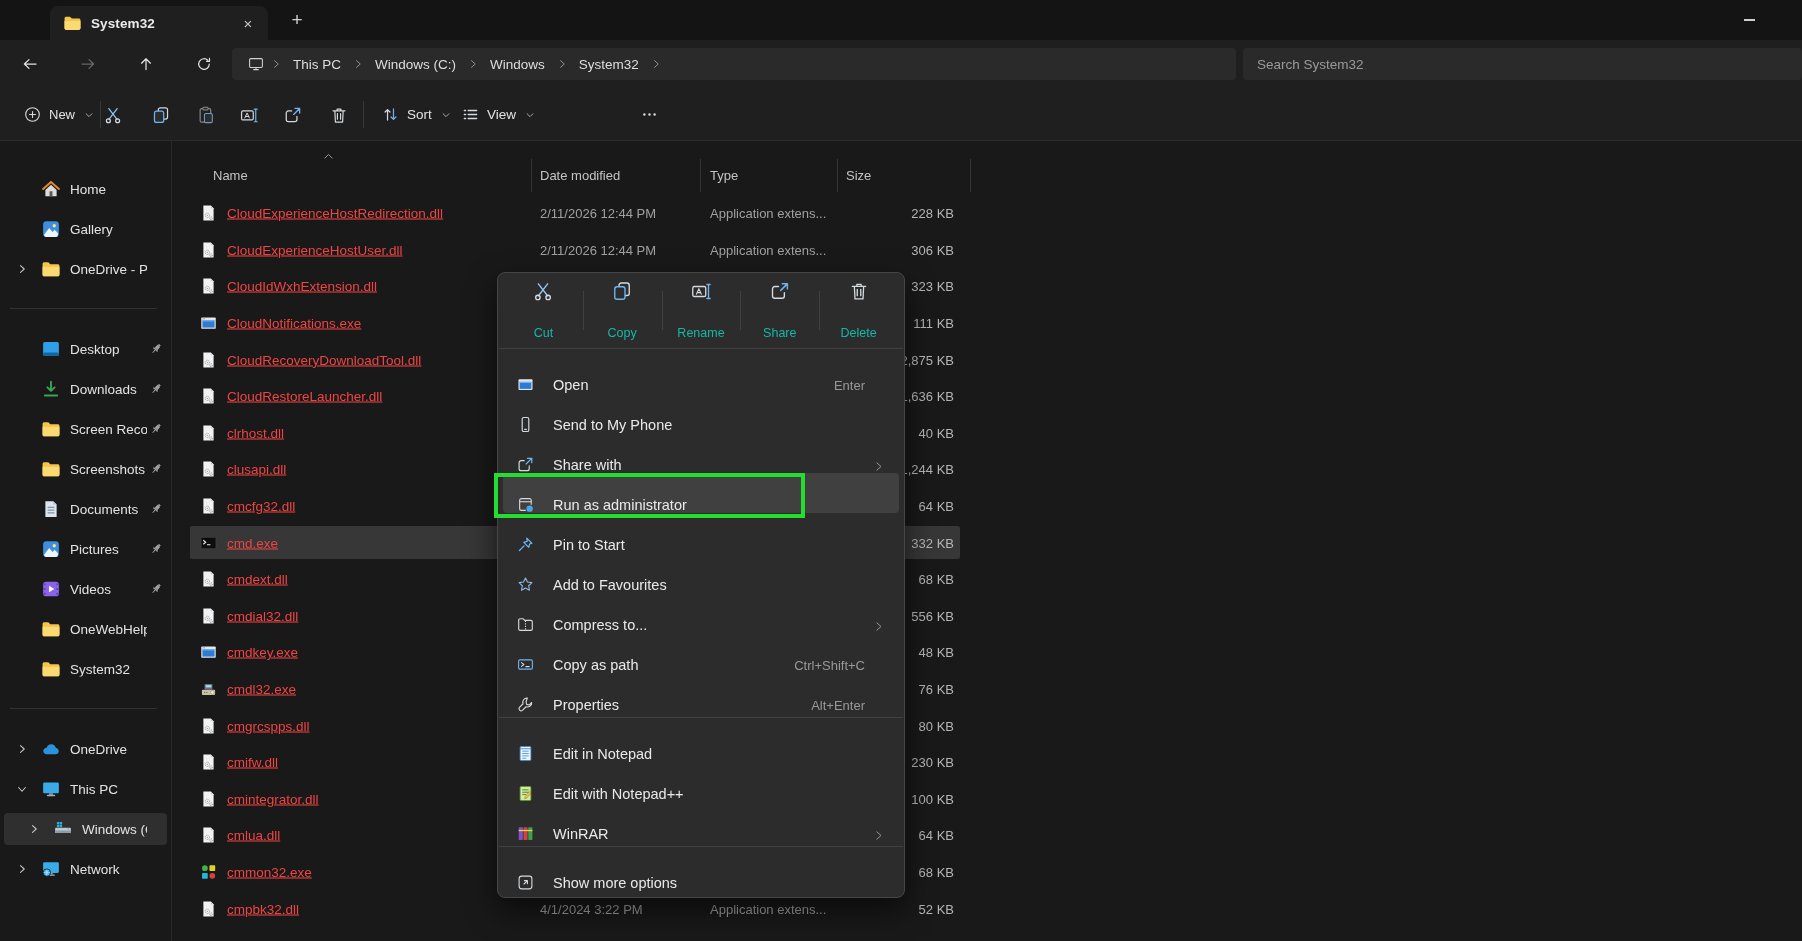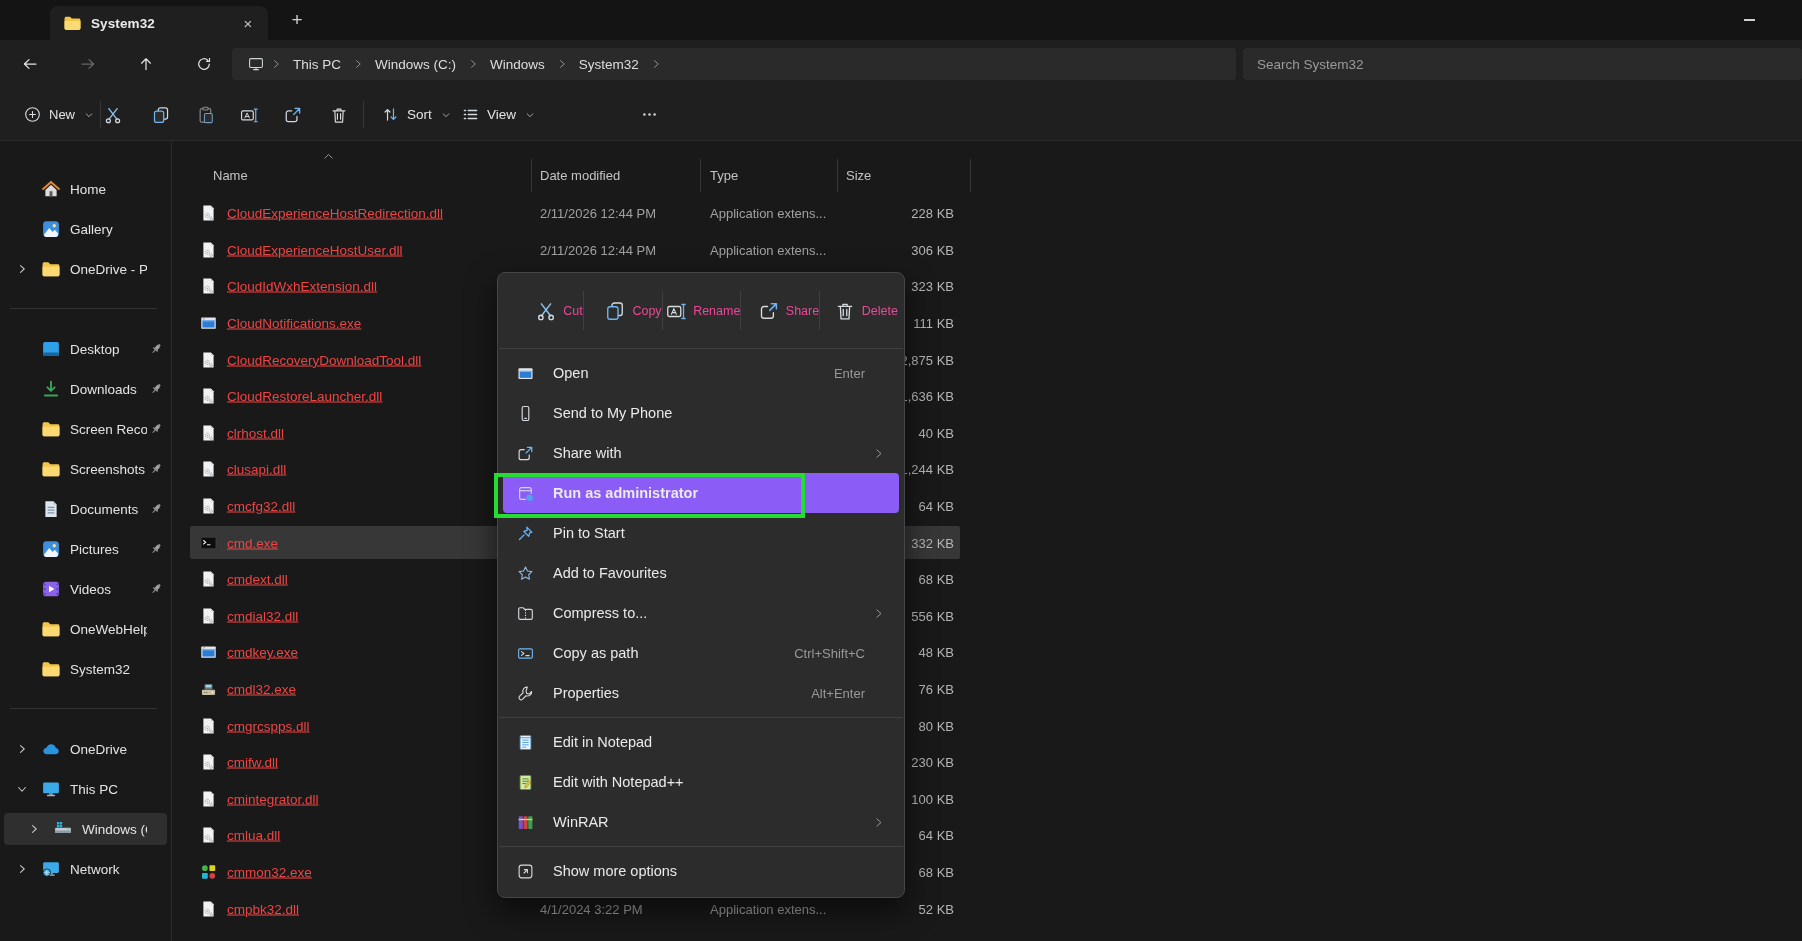--- a/index.html
+++ b/index.html
@@ -87,28 +87,28 @@
   .f-name { left:37px; font-size:13.5px; color:#ef4444;text-decoration:underline; }
   .f-date { left:350px; font-size:13px; color:#a0a0a0; }
   .f-type { left:520px; font-size:13px; color:#a0a0a0; }
   .f-size { right:6px; font-size:13px; color:#b5b5b5; text-align:left; }
 
   
   .cmenu { position:absolute; left:497px; top:272px; width:408px; background:#2c2c2c;
            border:1px solid #464646; border-radius:8px; box-shadow:0 12px 30px rgba(0,0,0,.6);
            z-index:20; padding:5px 0 6px; }
   .qrow { display:flex; height:66px; padding:3px 6px 4px; }
-  .qcell { flex:1; position:relative; display:flex; flex-direction:row; align-items:center;
-           justify-content:flex-end; gap:7px; font-size:12.5px; color:#ec4899; border-radius:4px; }
+  .qcell { flex:1; position:relative; display:flex; flex-direction:column; align-items:center;
+           justify-content:space-between; gap:7px; font-size:12.5px; color:#14b8a6; border-radius:4px; }
   .qcell + .qcell::before { content:''; position:absolute; left:0; top:10px; bottom:10px; width:1px; background:#404040; }
   .qicon { width:20px; height:20px; }
   .msep { height:1px; background:#404040; margin:4px 1px; }
-  .mitem { height:40px; display:flex; align-items:center; margin:0 5px; padding:0 10px 0 14px;
+  .mitem { height:40px; display:flex; align-items:flex-end; margin:0 5px; padding:0 10px 0 14px;
            border-radius:4px; font-size:14.5px; color:#eaeaea; }
-  .mitem.hl { background:#8b5cf6;font-weight:bold; }
+  .mitem.hl { background:#404040; }
   .micon { width:17px; height:17px; margin-right:19px; flex:none; }
   .mshort { margin-left:auto; margin-right:24px; font-size:13px; color:#989898; }
   .msub { margin-left:auto; margin-right:4px; width:13px; height:13px; flex:none; }
 
   
   .annotation { position:absolute; left:494px; top:473px; width:311px; height:45px;
                 border:4px solid #25DD31; z-index:30; }
 </style>
 </head>
 <body>

